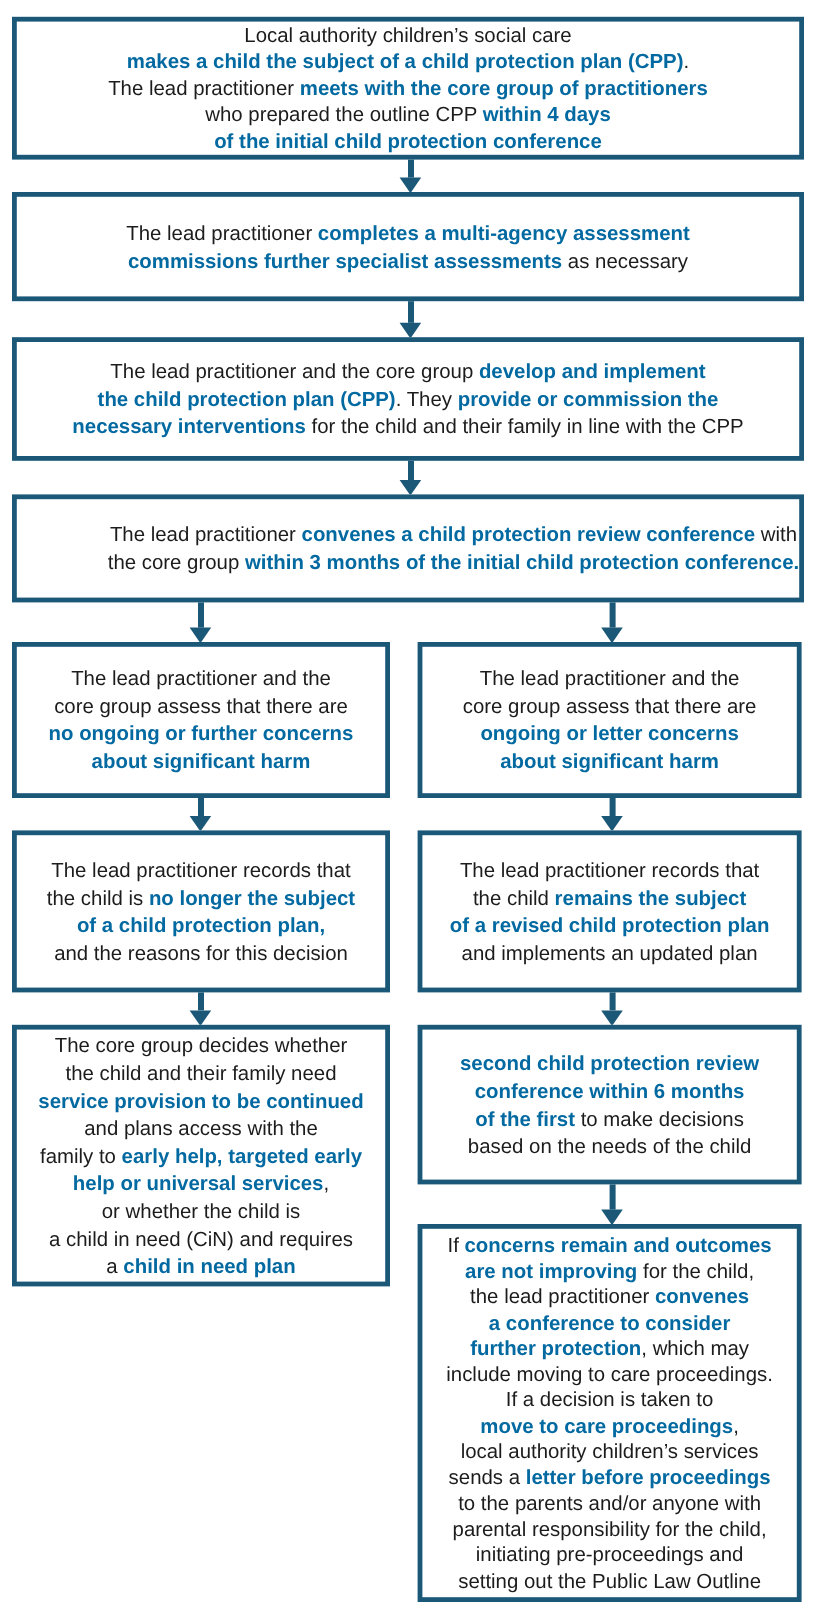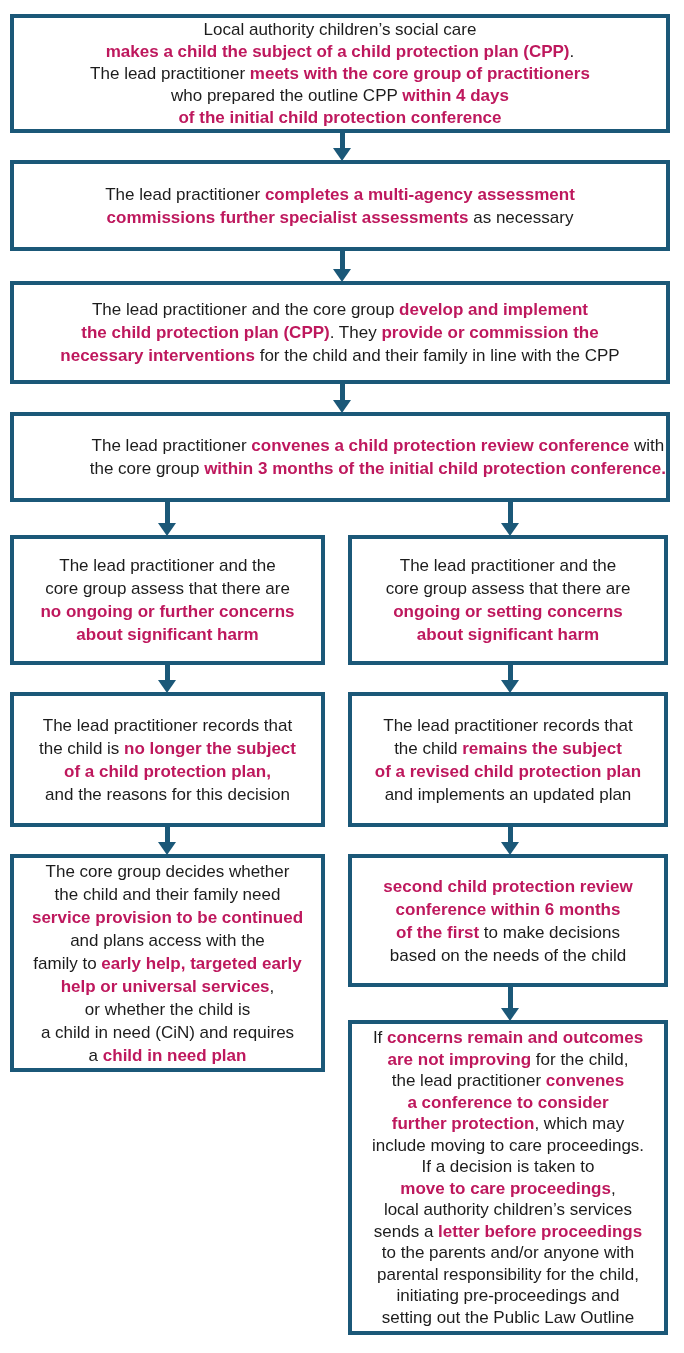--- a/index.html
+++ b/index.html
@@ -24,21 +24,21 @@
     background: #ffffff;
     display: flex;
     align-items: center;
     justify-content: center;
     text-align: center;
   }
   .box-text {
     font-size: 17px;
     line-height: 23px;
   }
-  .box-text b { font-weight: bold; color: #be185d; }
+  .box-text b { font-weight: bold; color: #0369a1; }
   .tline { white-space: nowrap; }
 
   
   #b1 { left: 10px; top: 14px;  width: 660px; height: 119px; }
   #b1 .box-text { line-height: 22px; }
   #b2 { left: 10px; top: 160px; width: 660px; height: 91px; }
   #b3 { left: 10px; top: 281px; width: 660px; height: 103px; }
   #b4 { left: 10px; top: 412px; width: 660px; height: 90px; justify-content: flex-end; }
 
   
@@ -151,21 +151,21 @@
         <div class="tline"><span>The lead practitioner and the</span></div>
         <div class="tline"><span>core group assess that there are</span></div>
         <div class="tline"><b>no ongoing or further concerns</b></div>
         <div class="tline"><b>about significant harm</b></div>
       </div>
   </div>
   <div class="box" id="r1">
     <div class="box-text">
         <div class="tline"><span>The lead practitioner and the</span></div>
         <div class="tline"><span>core group assess that there are</span></div>
-        <div class="tline"><b>ongoing or setting concerns</b></div>
+        <div class="tline"><b>ongoing or letter concerns</b></div>
         <div class="tline"><b>about significant harm</b></div>
       </div>
   </div>
 
   <div class="arrow" id="a5l">
       <div class="stem"></div>
       <div class="head"></div>
     </div>
   <div class="arrow" id="a5r">
       <div class="stem"></div>

